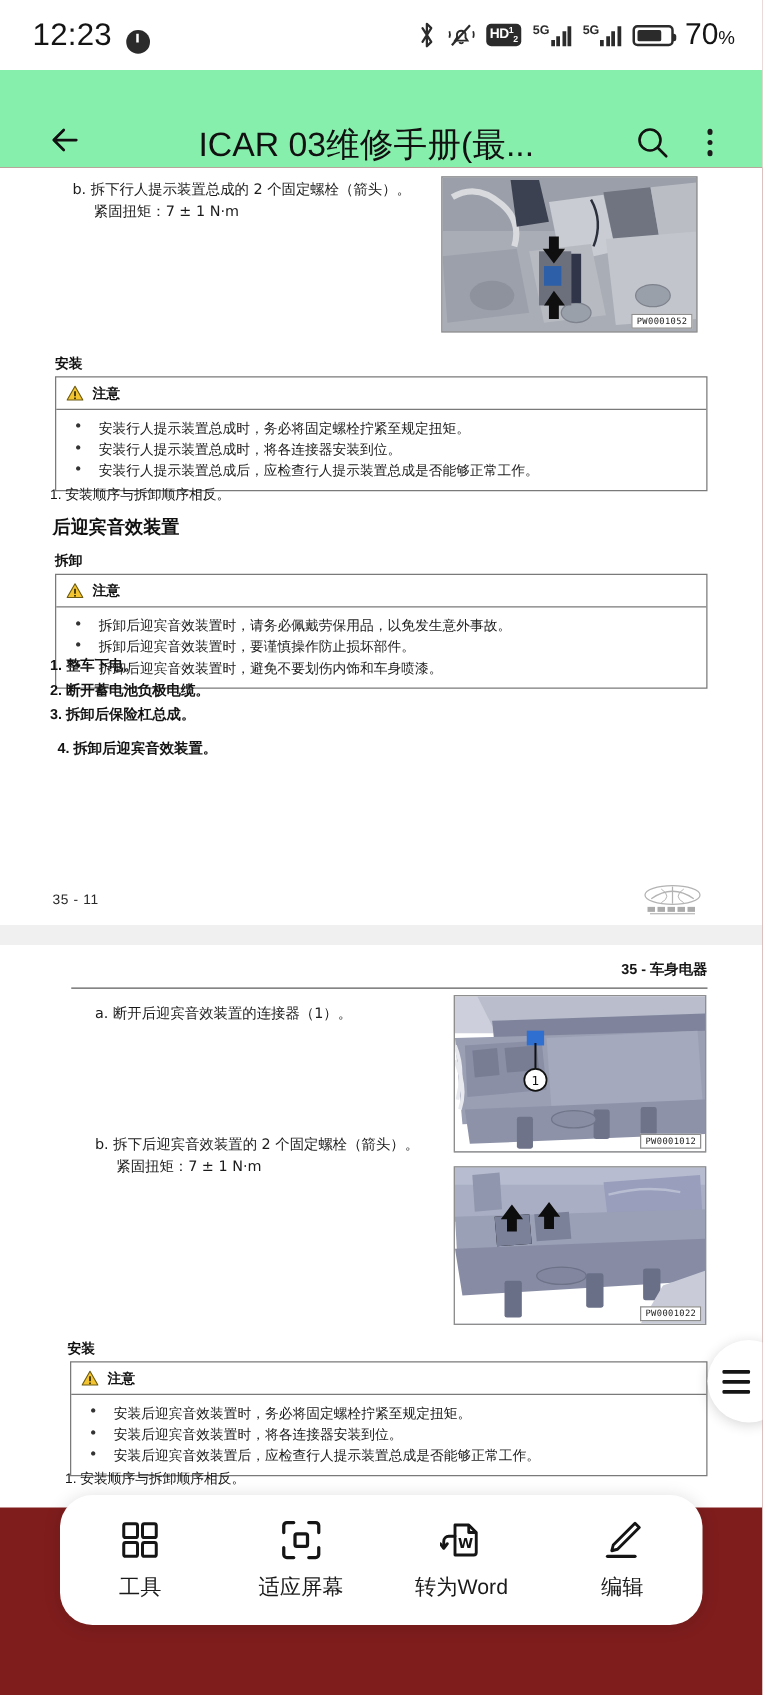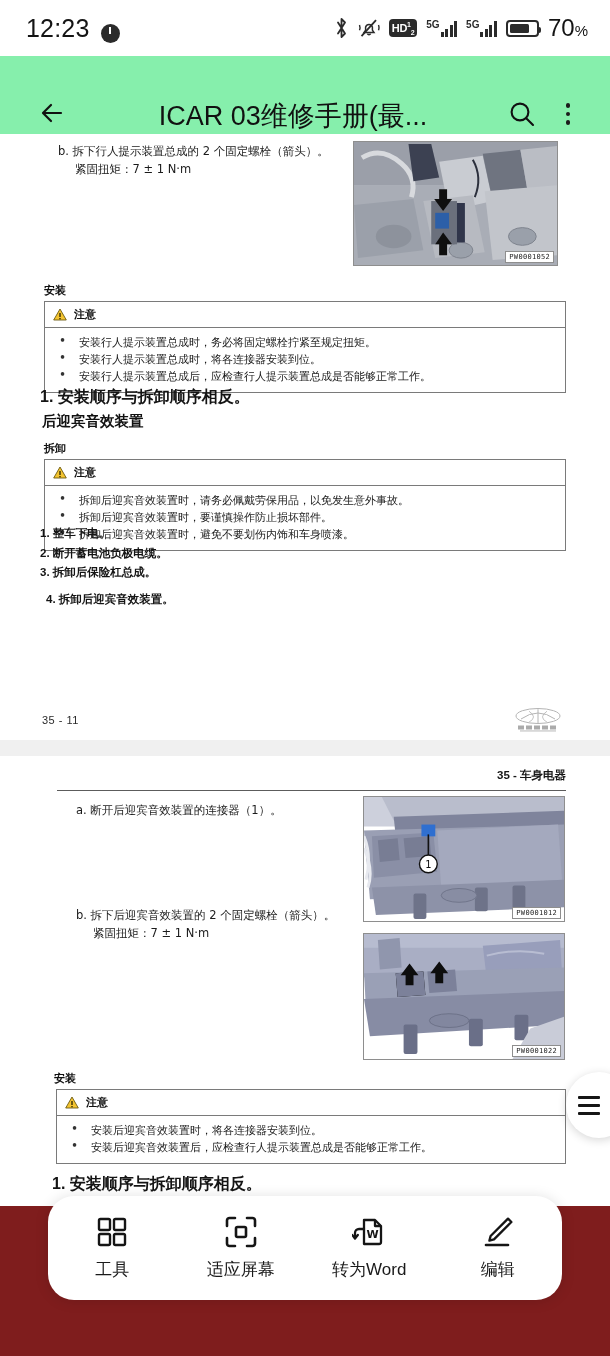--- a/index.html
+++ b/index.html
@@ -156,22 +156,22 @@
     font-family: "DejaVu Serif", "Liberation Serif", serif;
   }
   .caution-list li::before {
     content: "\2022";
     position: absolute; left: 6px; top: -1px;
     font-size: 12px; color: #333;
   }
 
   .num-item {
     position: absolute;
-    font-size: 16px;
-    font-weight: bold;
+    font-size: 11px;
+    font-weight: normal;
     color: #141414;
     line-height: 19px;
     white-space: nowrap;
   }
   .num-list {
     position: absolute;
     font-size: 11.5px;
     font-weight: bold;
     color: #141414;
     line-height: 19.5px;
@@ -509,20 +509,21 @@
         <div class="caution" style="left:56px; top:333px; width:510px;">
           <div class="caution-title">
             <svg class="warn-tri" viewBox="0 0 14 13">
                 <path d="M7 1 L13.3 12 H0.7 Z" fill="#f4c430" stroke="#6b5a10" stroke-width=".9" stroke-linejoin="round"></path>
                 <rect x="6.3" y="5" width="1.4" height="4" fill="#332c06"></rect>
                 <rect x="6.3" y="10" width="1.4" height="1.3" fill="#332c06"></rect>
               </svg>
             <span>注意</span>
           </div>
           <ul class="caution-list">
+            <li>安装后迎宾音效装置时，务必将固定螺栓拧紧至规定扭矩。</li>
             <li>安装后迎宾音效装置时，将各连接器安装到位。</li>
             <li>安装后迎宾音效装置后，应检查行人提示装置总成是否能够正常工作。</li>
           </ul>
         </div>
 
         <div class="num-item" style="left:52px; top:418px;">1. 安装顺序与拆卸顺序相反。</div>
       </div>
     </div>
   </div>
 

